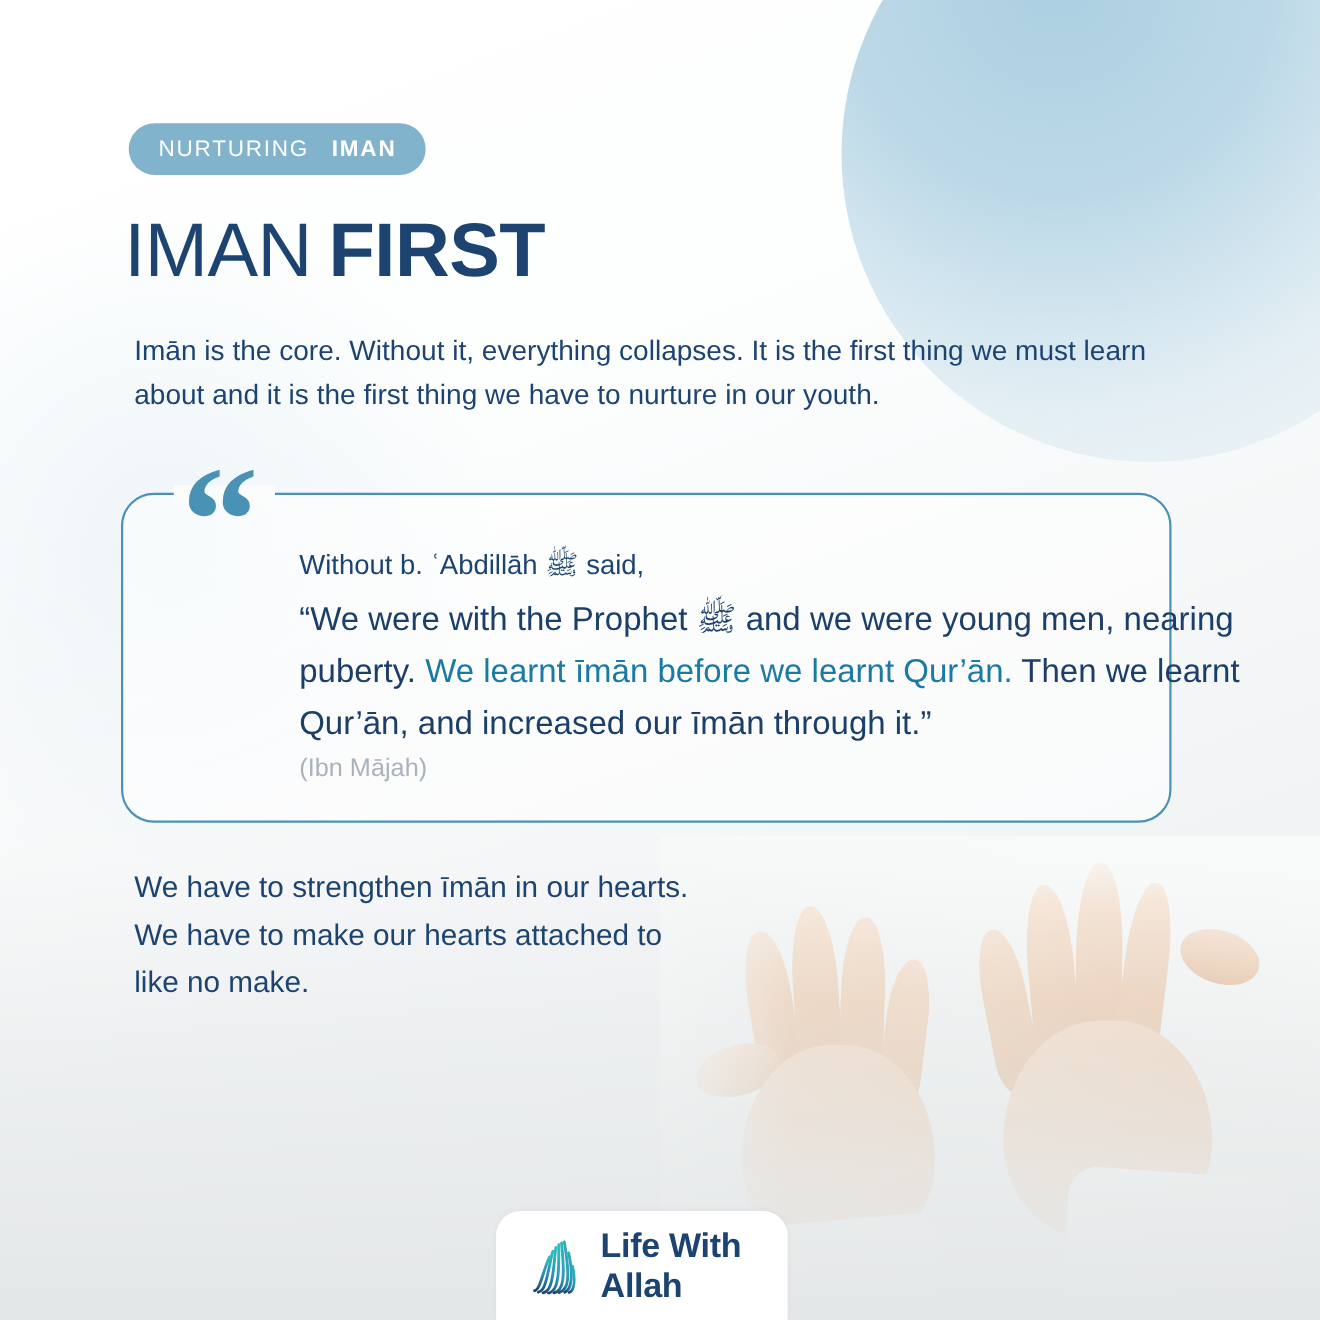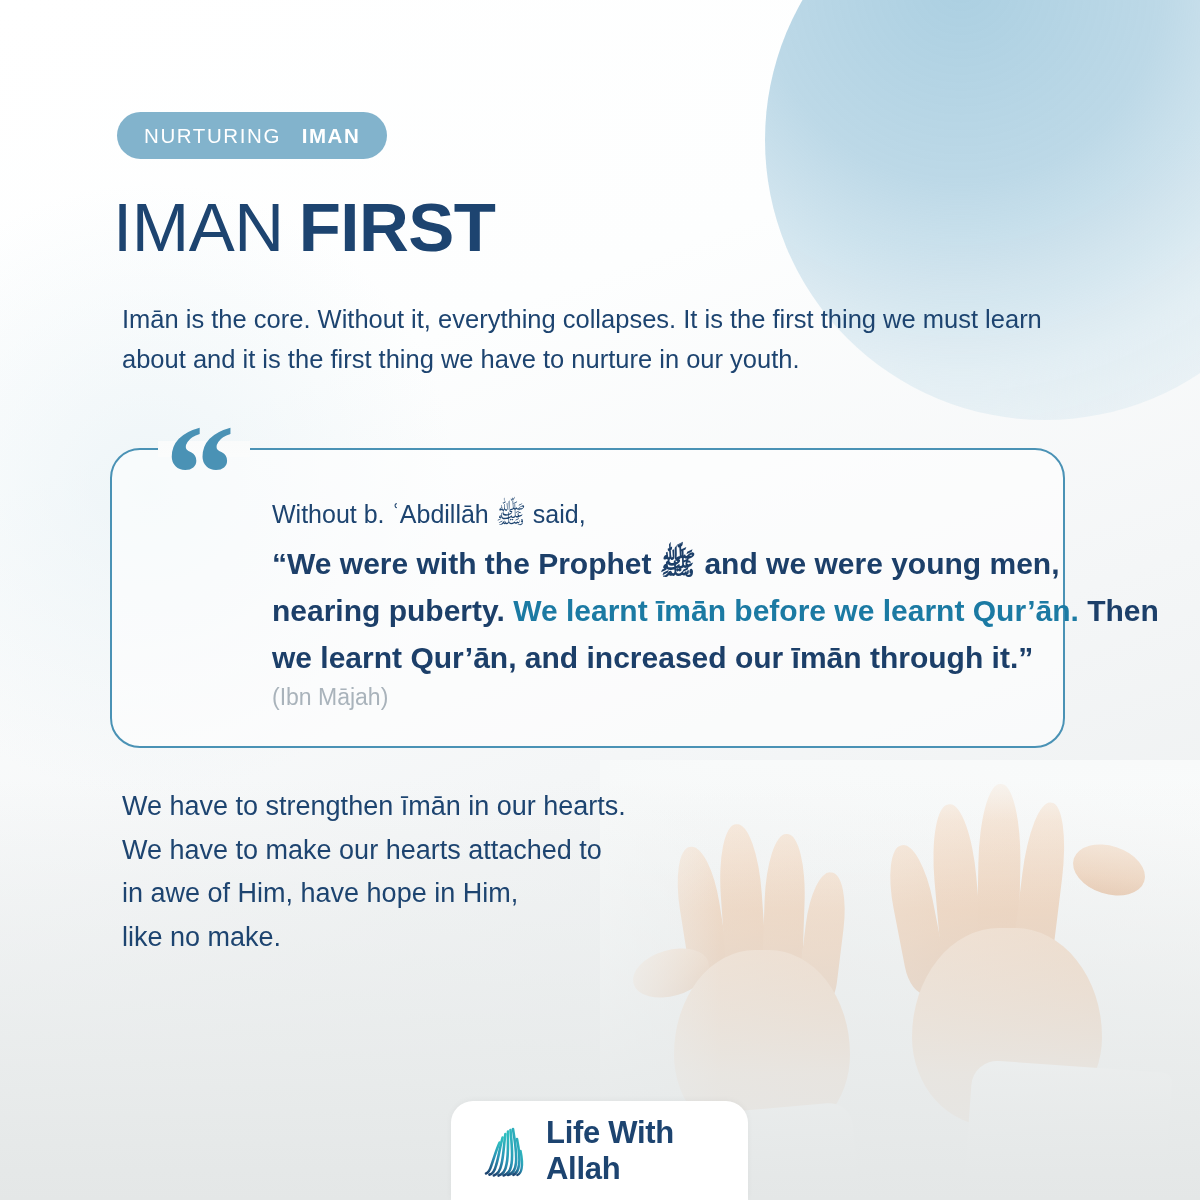--- a/index.html
+++ b/index.html
@@ -108,37 +108,37 @@
     font-size:140px;line-height:1;color:#4a92b5;
     font-family:"Liberation Serif","DejaVu Serif",serif;font-weight:700;
     letter-spacing:-2px;user-select:none;
   }
   .q-attrib{
     position:absolute;left:162px;top:88px;width:800px;
     font-size:25px;line-height:1.3;color:#1d4470;font-weight:400;
   }
   .q-body{
     position:absolute;left:162px;top:131px;width:890px;
-    font-size:30px;line-height:1.56;color:#1c3f69;font-weight:700;
+    font-size:30px;line-height:1.56;color:#1c3f69;font-weight:400;
   }
   .q-body .hl{color:#1b7aa3;}
   .q-source{
     position:absolute;left:162px;top:274px;
     font-size:23px;color:#a9b3bb;font-weight:400;
   }
 
   
   .closing{
     position:absolute;left:122px;top:785px;
     font-size:27px;line-height:1.62;color:#1d4470;font-weight:400;
   }
 
   
   .logo-card{
-    position:absolute;left:451px;top:1101px;width:297px;height:99px;
+    position:absolute;left:451px;top:1101px;width:265px;height:99px;
     background:#ffffff;border-radius:22px 22px 0 0;
     display:flex;align-items:center;padding-left:32px;box-sizing:border-box;
     box-shadow:0 -1px 6px rgba(0,0,0,.04);
   }
   .logo-mark{width:46px;height:52px;flex:0 0 auto;}
   .logo-text{
     margin-left:17px;font-size:31px;font-weight:700;color:#1d4470;letter-spacing:-.3px;
   }
 </style>
 </head>
@@ -198,21 +198,20 @@
     <div class="q-body">
       <span>“We were with the Prophet ﷺ and we were young men, nearing puberty. </span><span class="hl">We learnt īmān before we learnt Qur’ān.</span><span> Then we learnt Qur’ān, and increased our īmān through it.”</span>
     </div>
 
     <div class="q-source">(Ibn Mājah)</div>
   </div>
 
   <div class="closing">
     <div>We have to strengthen īmān in our hearts.</div>
     <div>We have to make our hearts attached to</div>
-    <div>in awe of Him, have hope in Him,</div>
     <div>like no make.</div>
   </div>
 
   <div class="logo-card">
     <svg class="logo-mark" viewBox="0 0 46 52">
       <defs>
         <linearGradient id="lg" x1="1" y1="0" x2="0.1" y2="1">
           <stop offset="0%" stop-color="#2fc0c0"></stop>
           <stop offset="45%" stop-color="#2b93b5"></stop>
           <stop offset="100%" stop-color="#1d4470"></stop>

